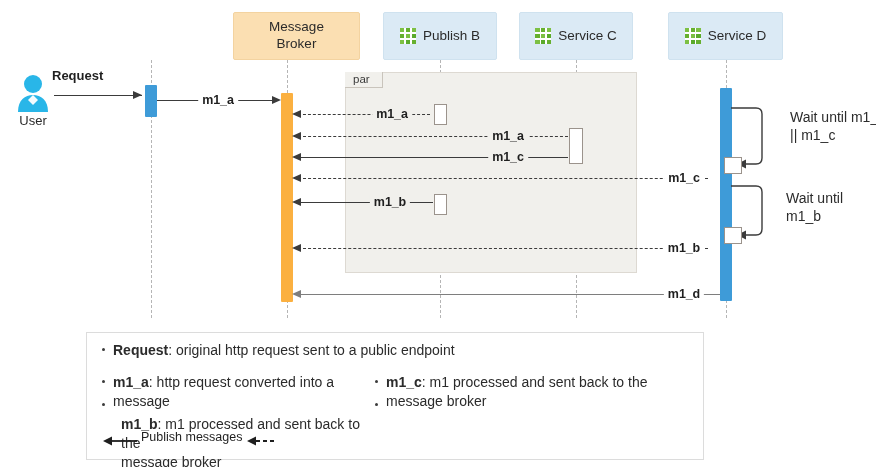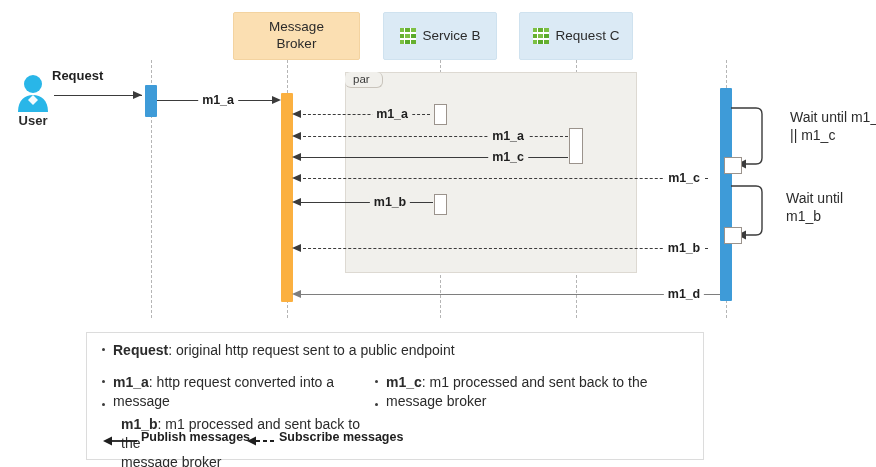--- a/index.html
+++ b/index.html
@@ -146,81 +146,95 @@
     background:#ffffff;
     border:1px solid #dcdcdc;
   }
   .legend-row{position:absolute;font-size:14px;color:#2b2b2b;line-height:1.35;}
   .legend-row b{font-weight:bold;}
   .bullet{
     position:absolute;
     width:3px;height:3px;border-radius:50%;
     background:#3b3b3b;
   }
-  .legkey{position:absolute;font-size:12.5px;font-weight:bold;color:#1f1f1f;white-space:nowrap;}
+  .legkey{position:absolute;font-size:12.5px;font-weight:normal;color:#1f1f1f;white-space:nowrap;}
 </style>
 </head>
 <body>
 
 <div class="canvas">
 
   <div class="lifeline" style="left:151px;top:60px;height:258px;"></div>
   <div class="lifeline" style="left:287px;top:60px;height:258px;"></div>
   <div class="lifeline" style="left:440px;top:60px;height:258px;"></div>
   <div class="lifeline" style="left:576px;top:60px;height:258px;"></div>
   <div class="lifeline" style="left:726px;top:60px;height:258px;"></div>
 
   <div class="parframe" style="left:345px;top:72px;width:292px;height:201px;"></div>
-  <div class="partab" style="left:345px;top:72px;border-radius:6px;">par</div>
+  <div class="partab" style="left:345px;top:72px;">par</div>
 
 
   <div class="lhead broker" style="left:233px;top:12px;width:127px;height:48px;">
     <span class="lbl">Message
 Broker</span>
   </div>
 
   <div class="lhead svc" style="left:383px;top:12px;width:114px;height:48px;">
     <span class="gridicon">
         <i></i>
         <i></i>
         <i></i>
         <i></i>
         <i></i>
         <i></i>
         <i></i>
         <i></i>
         <i></i>
       </span>
-    <span class="lbl">Service B</span>
+    <span class="lbl">Publish B</span>
   </div>
 
   <div class="lhead svc" style="left:519px;top:12px;width:114px;height:48px;">
     <span class="gridicon">
         <i></i>
         <i></i>
         <i></i>
         <i></i>
         <i></i>
         <i></i>
         <i></i>
         <i></i>
         <i></i>
       </span>
-    <span class="lbl">Request C</span>
-  </div>
-
+    <span class="lbl">Service C</span>
+  </div>
+
+  <div class="lhead svc" style="left:668px;top:12px;width:115px;height:48px;">
+    <span class="gridicon">
+        <i></i>
+        <i></i>
+        <i></i>
+        <i></i>
+        <i></i>
+        <i></i>
+        <i></i>
+        <i></i>
+        <i></i>
+      </span>
+    <span class="lbl">Service D</span>
+  </div>
 
   <div class="actor" style="left:13px;top:74px;width:40px;height:38px;">
     <svg width="40" height="38" viewBox="0 0 40 38">
       <circle cx="20" cy="10" r="9" fill="#29b6e8"></circle>
       <path d="M5 38 C5 26 12 21 20 21 C28 21 35 26 35 38 Z" fill="#29b6e8"></path>
       <path d="M20 21 L15 26 L20 31 L25 26 Z" fill="#ffffff" opacity="0.95"></path>
     </svg>
   </div>
-  <div class="actorlabel" style="left:8px;top:113px;width:50px;font-weight:bold;">User</div>
+  <div class="actorlabel" style="left:8px;top:113px;width:50px;">User</div>
 
   <div class="reqlabel" style="left:52px;top:68px;">Request</div>
   <div class="msgline solid" style="left:54px;top:95px;width:88px;"></div>
   <div class="arrowhead right" style="left:133px;top:90.5px;"></div>
 
   <div class="actbar blue" style="left:145px;top:85px;width:12px;height:32px;"></div>
 
   <div class="msgline solid" style="left:157px;top:100px;width:122px;"></div>
   <div class="arrowhead right" style="left:272px;top:95.5px;"></div>
   <div class="msglabel onwhite" style="left:218px;top:100px;">m1_a</div>
@@ -313,16 +327,15 @@
       </svg>
     </div>
     <div class="legkey" style="left:54px;top:97px;">Publish messages</div>
 
     <div style="position:absolute;left:160px;top:99px;width:28px;height:10px;">
       <svg width="28" height="10" viewBox="0 0 28 10">
         <line x1="9" y1="5" x2="28" y2="5" stroke="#1f1f1f" stroke-width="1.8" stroke-dasharray="4,3"></line>
         <polygon points="9,0.5 9,9.5 0,5" fill="#1f1f1f"></polygon>
       </svg>
     </div>
-    <div class="legkey" style="left:192px;top:97px;">Subscribe messages</div>
   </div>
 
 </div>
 
 </body></html>

